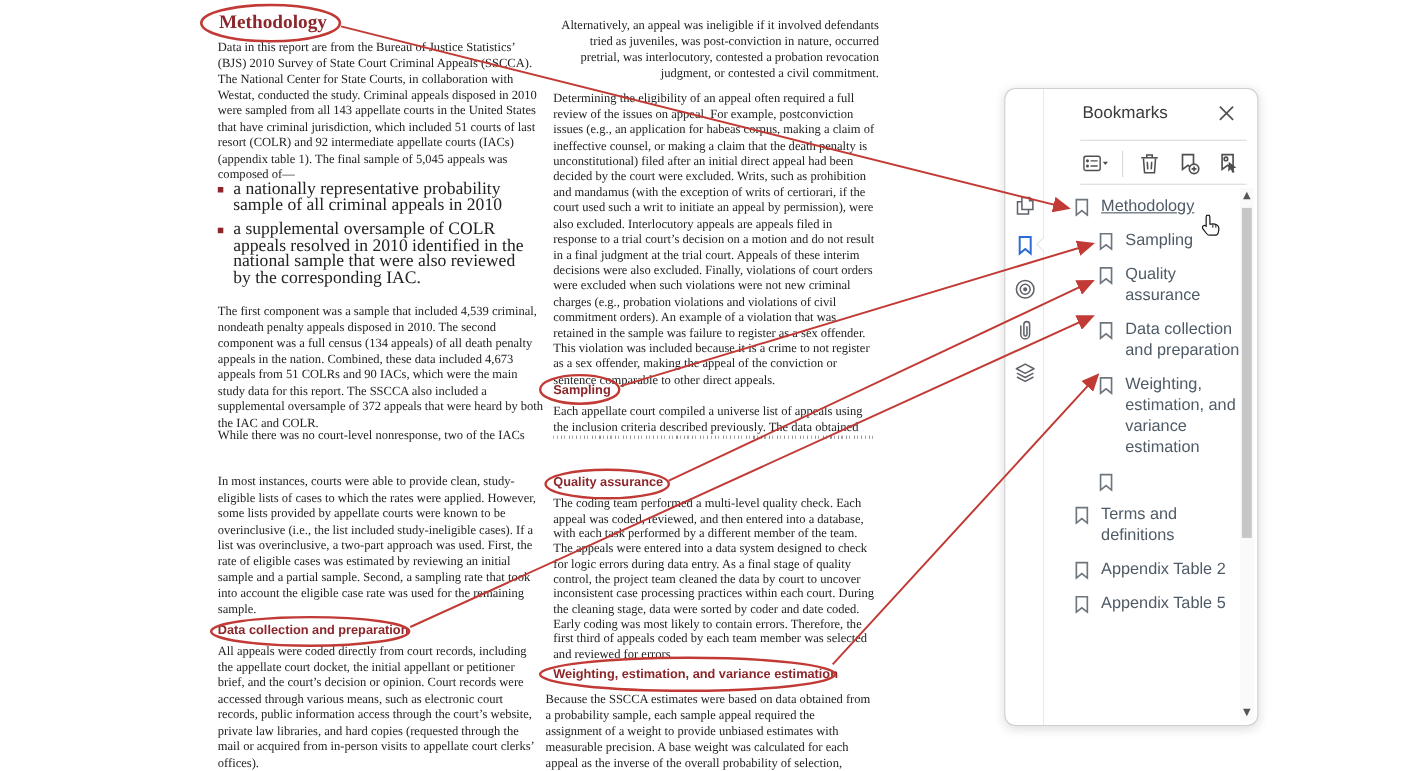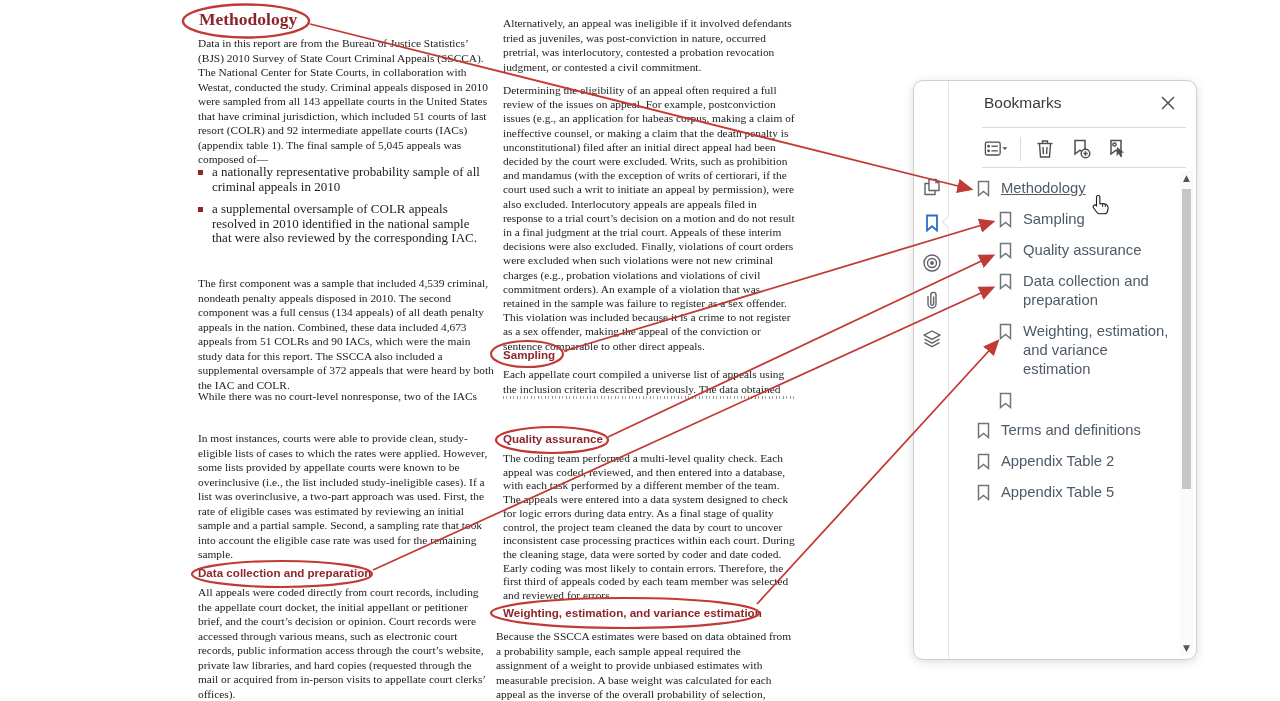--- a/index.html
+++ b/index.html
@@ -7,32 +7,32 @@
               font-family:"Liberation Serif", serif; }
 
   
   .doc-block { position:absolute; width:296px; font-size:11.4px; line-height:14.5px;
                color:#222; text-align:left; }
   .doc-h1 { position:absolute; font-family:"Liberation Serif", serif; font-weight:bold;
             font-size:17.5px; color:#8c262a; }
   .doc-h2 { position:absolute; font-family:"Liberation Sans", sans-serif; font-weight:bold;
             font-size:11.6px; color:#8c262a; }
   ul.doc-bullets { position:absolute; width:290px; list-style:none; }
-  ul.doc-bullets li { position:relative; padding-left:14px; font-size:13px; line-height:14.5px;
+  ul.doc-bullets li { position:relative; padding-left:14px; font-size:16px; line-height:14.5px;
                       color:#222; margin-bottom:8px; }
   ul.doc-bullets li::before { content:""; position:absolute; left:0; top:5px; width:5px; height:5px;
                               background:#8c262a; }
   .clip-line { position:absolute; height:3px; overflow:hidden; opacity:.65;
                background:repeating-linear-gradient(90deg,#555 0 1px,transparent 1px 3px,#777 3px 4px,transparent 4px 7px); }
 
   
   #annot { position:absolute; left:0; top:0; width:1280px; height:701px; pointer-events:none; z-index:60; }
 
   
-  .panel { position:absolute; left:913px; top:80px; width:284px; height:580px; background:#fff;
+  .panel { position:absolute; left:913px; top:80px; width:231px; height:580px; background:#fff;
            border:1px solid #cfcfcf; border-radius:10px; box-shadow:0 2px 10px rgba(0,0,0,.14);
            font-family:"Liberation Sans", sans-serif; z-index:40; }
   .rail { position:absolute; left:0; top:0; width:35px; height:100%; border-right:1px solid #e4e4e4;
           border-radius:10px 0 0 10px; }
   .rail-btn { position:absolute; left:4px; width:28px; height:28px; display:flex; align-items:center;
               justify-content:center; cursor:pointer; }
   .rail-notch { position:absolute; left:30px; top:136px; width:10px; height:10px; background:#fff;
                 border-left:1px solid #e4e4e4; border-bottom:1px solid #e4e4e4; transform:rotate(45deg); z-index:2; }
   .content { position:absolute; left:36px; top:0; right:0; bottom:0; }
   .p-header { position:absolute; left:0; top:0; right:0; height:46px; }
@@ -71,21 +71,21 @@
 <ul class="doc-bullets" style="left:198px; top:165px;">
   <li>a nationally representative probability sample of all criminal appeals in 2010</li>
   <li>a supplemental oversample of COLR appeals resolved in 2010 identified in the national sample that were also reviewed by the corresponding IAC.</li>
 </ul>
 <div class="doc-block" style="left:198px; top:276px;">The first component was a sample that included 4,539 criminal, nondeath penalty appeals disposed in 2010. The second component was a full census (134 appeals) of all death penalty appeals in the nation. Combined, these data included 4,673 appeals from 51 COLRs and 90 IACs, which were the main study data for this report. The SSCCA also included a supplemental oversample of 372 appeals that were heard by both the IAC and COLR.</div>
 <div class="doc-block" style="left:198px; top:389px;">While there was no court-level nonresponse, two of the IACs</div>
 <div class="doc-block" style="left:198px; top:431px;">In most instances, courts were able to provide clean, study-eligible lists of cases to which the rates were applied. However, some lists provided by appellate courts were known to be overinclusive (i.e., the list included study-ineligible cases). If a list was overinclusive, a two-part approach was used. First, the rate of eligible cases was estimated by reviewing an initial sample and a partial sample. Second, a sampling rate that took into account the eligible case rate was used for the remaining sample.</div>
 <div class="doc-h2" style="left:198px; top:566px;">Data collection and preparation</div>
 <div class="doc-block" style="left:198px; top:585px;">All appeals were coded directly from court records, including the appellate court docket, the initial appellant or petitioner brief, and the court’s decision or opinion. Court records were accessed through various means, such as electronic court records, public information access through the court’s website, private law libraries, and hard copies (requested through the mail or acquired from in-person visits to appellate court clerks’ offices).</div>
 
-<div class="doc-block" style="left:503px; top:16px;">Alternatively, an appeal was ineligible if it involved defendants tried as juveniles, was post-conviction in nature, occurred pretrial, was interlocutory, contested a probation revocation judgment, or contested a civil commitment.</div>
+<div class="doc-block" style="left:503px; top:16px;text-align:right;">Alternatively, an appeal was ineligible if it involved defendants tried as juveniles, was post-conviction in nature, occurred pretrial, was interlocutory, contested a probation revocation judgment, or contested a civil commitment.</div>
 <div class="doc-block" style="left:503px; top:83px; line-height:14.2px;">Determining the eligibility of an appeal often required a full review of the issues on appeal. For example, postconviction issues (e.g., an application for habeas corpus, making a claim of ineffective counsel, or making a claim that the death penalty is unconstitutional) filed after an initial direct appeal had been decided by the court were excluded. Writs, such as prohibition and mandamus (with the exception of writs of certiorari, if the court used such a writ to initiate an appeal by permission), were also excluded. Interlocutory appeals are appeals filed in response to a trial court’s decision on a motion and do not result in a final judgment at the trial court. Appeals of these interim decisions were also excluded. Finally, violations of court orders were excluded when such violations were not new criminal charges (e.g., probation violations and violations of civil commitment orders). An example of a violation that was retained in the sample was failure to register as a sex offender. This violation was included because it is a crime to not register as a sex offender, making the appeal of the conviction or sentence comparable to other direct appeals.</div>
 <div class="doc-h2" style="left:503px; top:348px;">Sampling</div>
 <div class="doc-block" style="left:503px; top:367px;">Each appellate court compiled a universe list of appeals using the inclusion criteria described previously. The data obtained</div>
 <div class="clip-line" style="left:503px; top:396px; width:292px;"></div>
 <div class="doc-h2" style="left:503px; top:432px;">Quality assurance</div>
 <div class="doc-block" style="left:503px; top:452px; line-height:13.7px;">The coding team performed a multi-level quality check. Each appeal was coded, reviewed, and then entered into a database, with each task performed by a different member of the team. The appeals were entered into a data system designed to check for logic errors during data entry. As a final stage of quality control, the project team cleaned the data by court to uncover inconsistent case processing practices within each court. During the cleaning stage, data were sorted by coder and date coded. Early coding was most likely to contain errors. Therefore, the first third of appeals coded by each team member was selected and reviewed for errors.</div>
 <div class="doc-h2" style="left:503px; top:606px;">Weighting, estimation, and variance estimation</div>
 <div class="doc-block" style="left:496px; top:629px;">Because the SSCCA estimates were based on data obtained from a probability sample, each sample appeal required the assignment of a weight to provide unbiased estimates with measurable precision. A base weight was calculated for each appeal as the inverse of the overall probability of selection,</div>
 
 <div class="panel">

